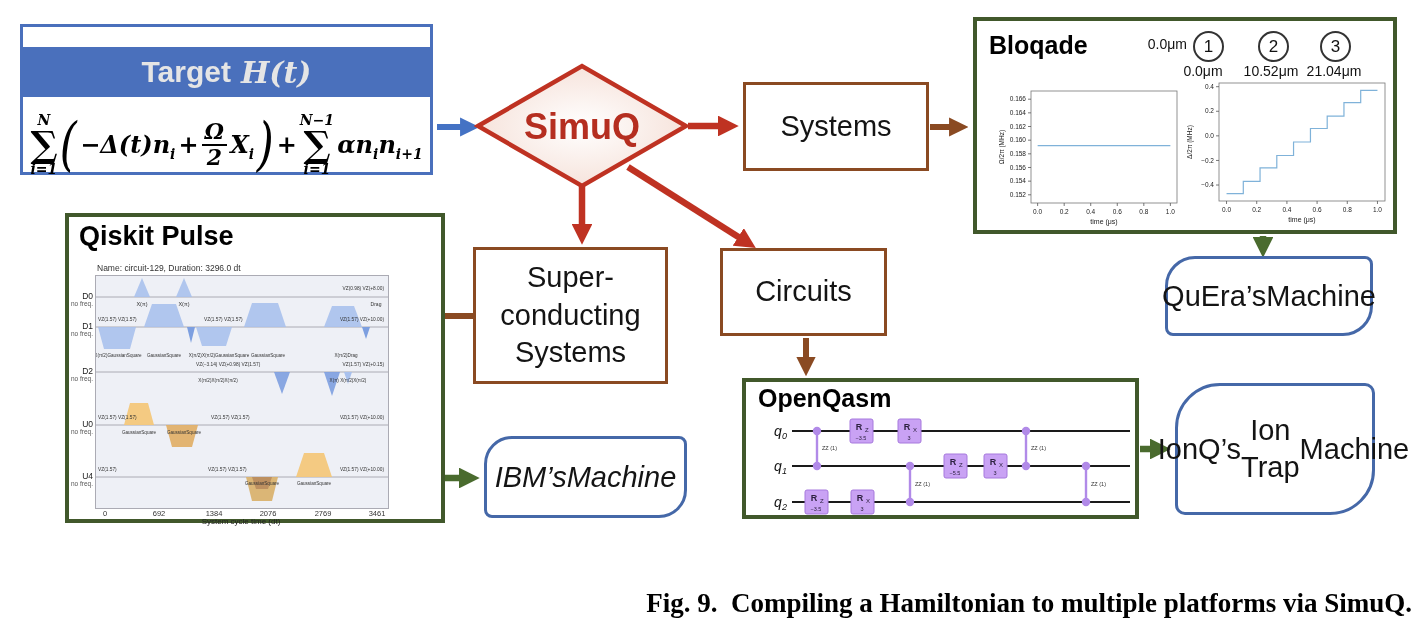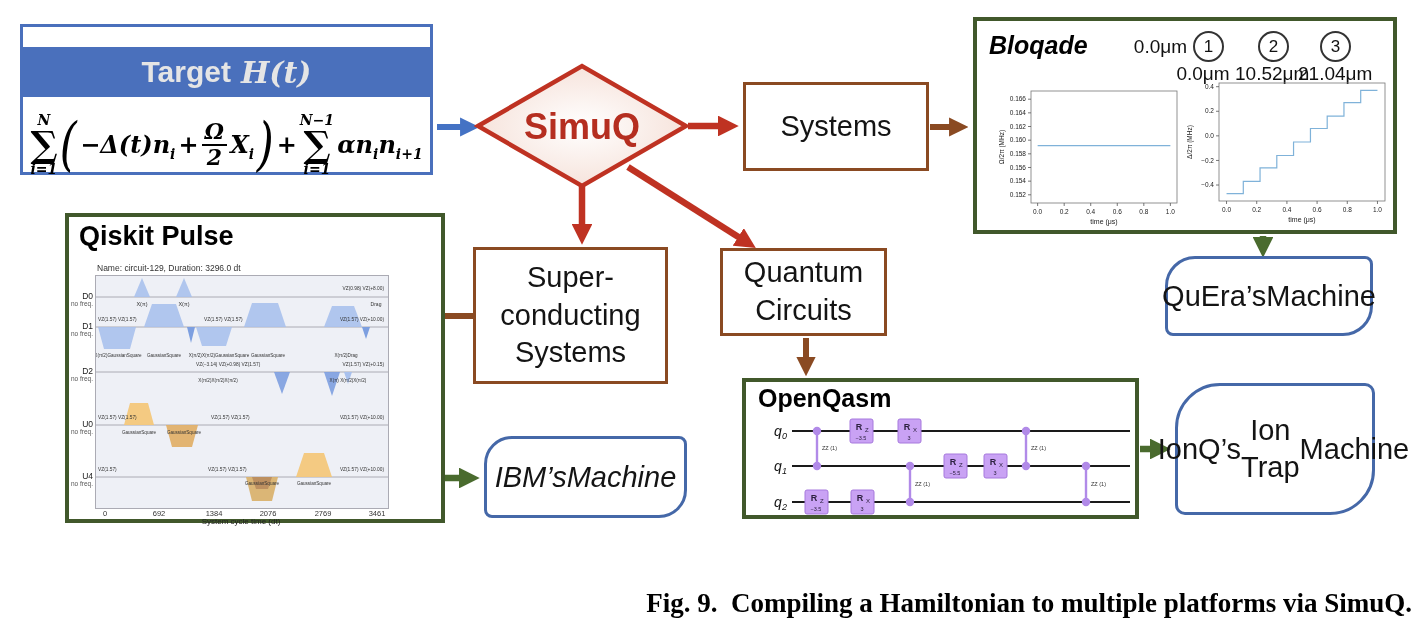--- a/index.html
+++ b/index.html
@@ -37,21 +37,21 @@
 
   
   .panel{border:4px solid #41582b;background:#fff;}
   .bloqade{left:973px;top:17px;width:424px;height:217px;}
   .qiskit{left:65px;top:213px;width:380px;height:310px;}
   .openqasm{left:742px;top:378px;width:397px;height:141px;}
   .panel-title{position:absolute;font-weight:bold;color:#000;}
 
   .atom-circle{position:absolute;width:27px;height:27px;border:2px solid #333;border-radius:50%;
                display:flex;align-items:center;justify-content:center;font-size:17px;color:#111;background:#fff;}
-  .atom-txt{position:absolute;font-size:19px;color:#111;text-align:center;}
+  .atom-txt{position:absolute;font-size:14px;color:#111;text-align:center;}
 
   .pulse-area{position:absolute;left:26px;top:58px;width:292px;height:232px;background:#eef0f6;border:1px solid #ababb4;}
   .chan-name{position:absolute;width:24px;text-align:right;font-size:8.5px;color:#222;}
   .chan-freq{position:absolute;width:24px;text-align:right;font-size:6.5px;color:#555;}
   .ptick{position:absolute;transform:translateX(-50%);font-size:7.5px;color:#333;}
   .pxlabel{position:absolute;transform:translateX(-50%);font-size:8px;color:#222;}
   .ptitle{position:absolute;font-size:8.5px;color:#333;}
 
   .caption{left:0;top:588px;width:1412px;text-align:right;font-family:"Liberation Serif",serif;
            font-size:27px;font-weight:600;color:#000;white-space:pre-wrap;}
@@ -134,40 +134,39 @@
 
   <div class="abs brown-box rydberg">
     <span>Systems</span>
   </div>
   <div class="abs brown-box superc">
     <span>Super-</span>
     <span>conducting</span>
     <span>Systems</span>
   </div>
   <div class="abs brown-box qcirc">
-    <span>Quantum</span>
     <span>Circuits</span>
   </div>
 
   <div class="abs machine quera">
     <span>QuEra’s</span>
     <span>Machine</span>
   </div>
   <div class="abs machine ibm">
     <span>IBM’s</span>
     <span>Machine</span>
   </div>
   <div class="abs machine ionq">
     <span>IonQ’s</span>
     <span>Ion Trap</span>
     <span>Machine</span>
   </div>
 
   <div class="abs panel bloqade">
-    <div class="panel-title" style="left:12px;top:10px;font-size:25px;font-style:italic;">Bloqade</div>
+    <div class="panel-title" style="left:12px;top:10px;font-size:25px;">Bloqade</div>
 
     <div class="atom-txt" style="left:120px;top:15px;width:90px;text-align:right;">0.0μm</div>
     <div class="atom-circle" style="left:216px;top:10px;">
         <span>1</span>
       </div>
     <div class="atom-circle" style="left:281px;top:10px;">
         <span>2</span>
       </div>
     <div class="atom-circle" style="left:343px;top:10px;">
         <span>3</span>

